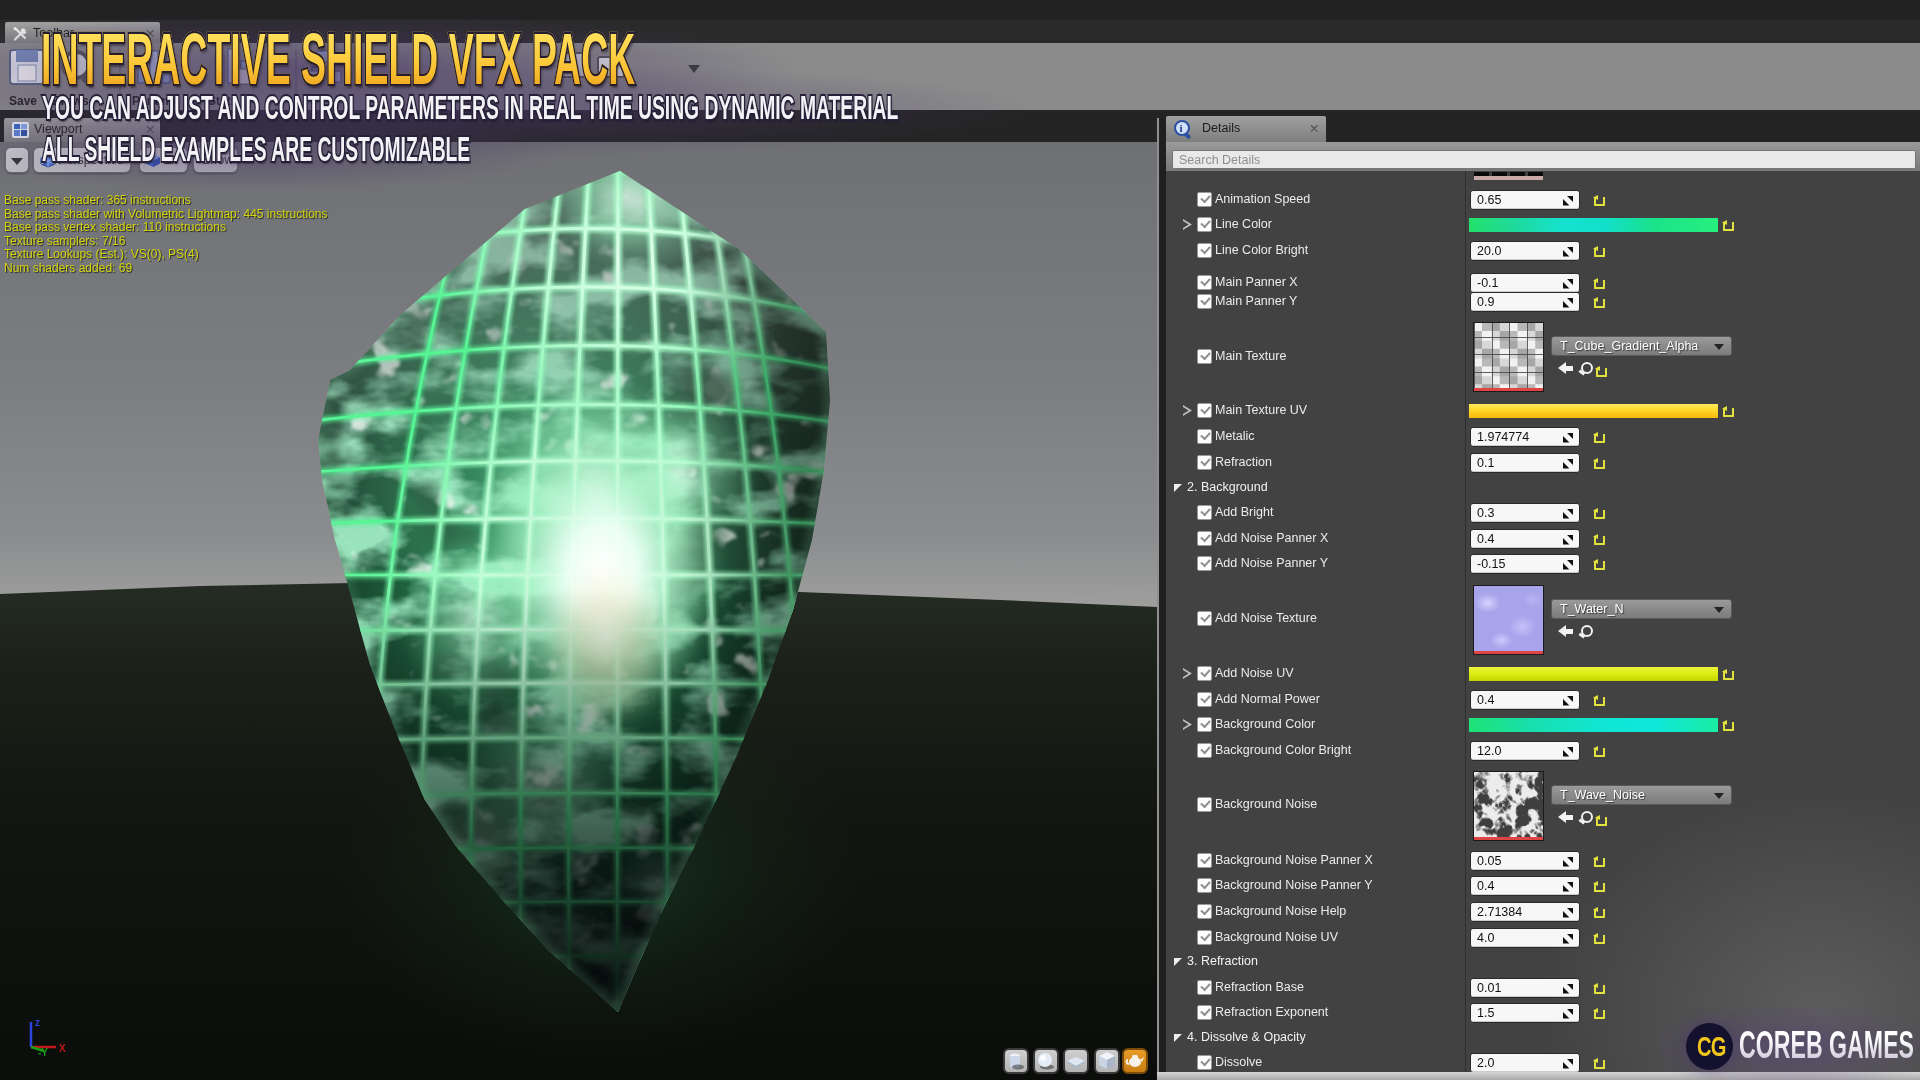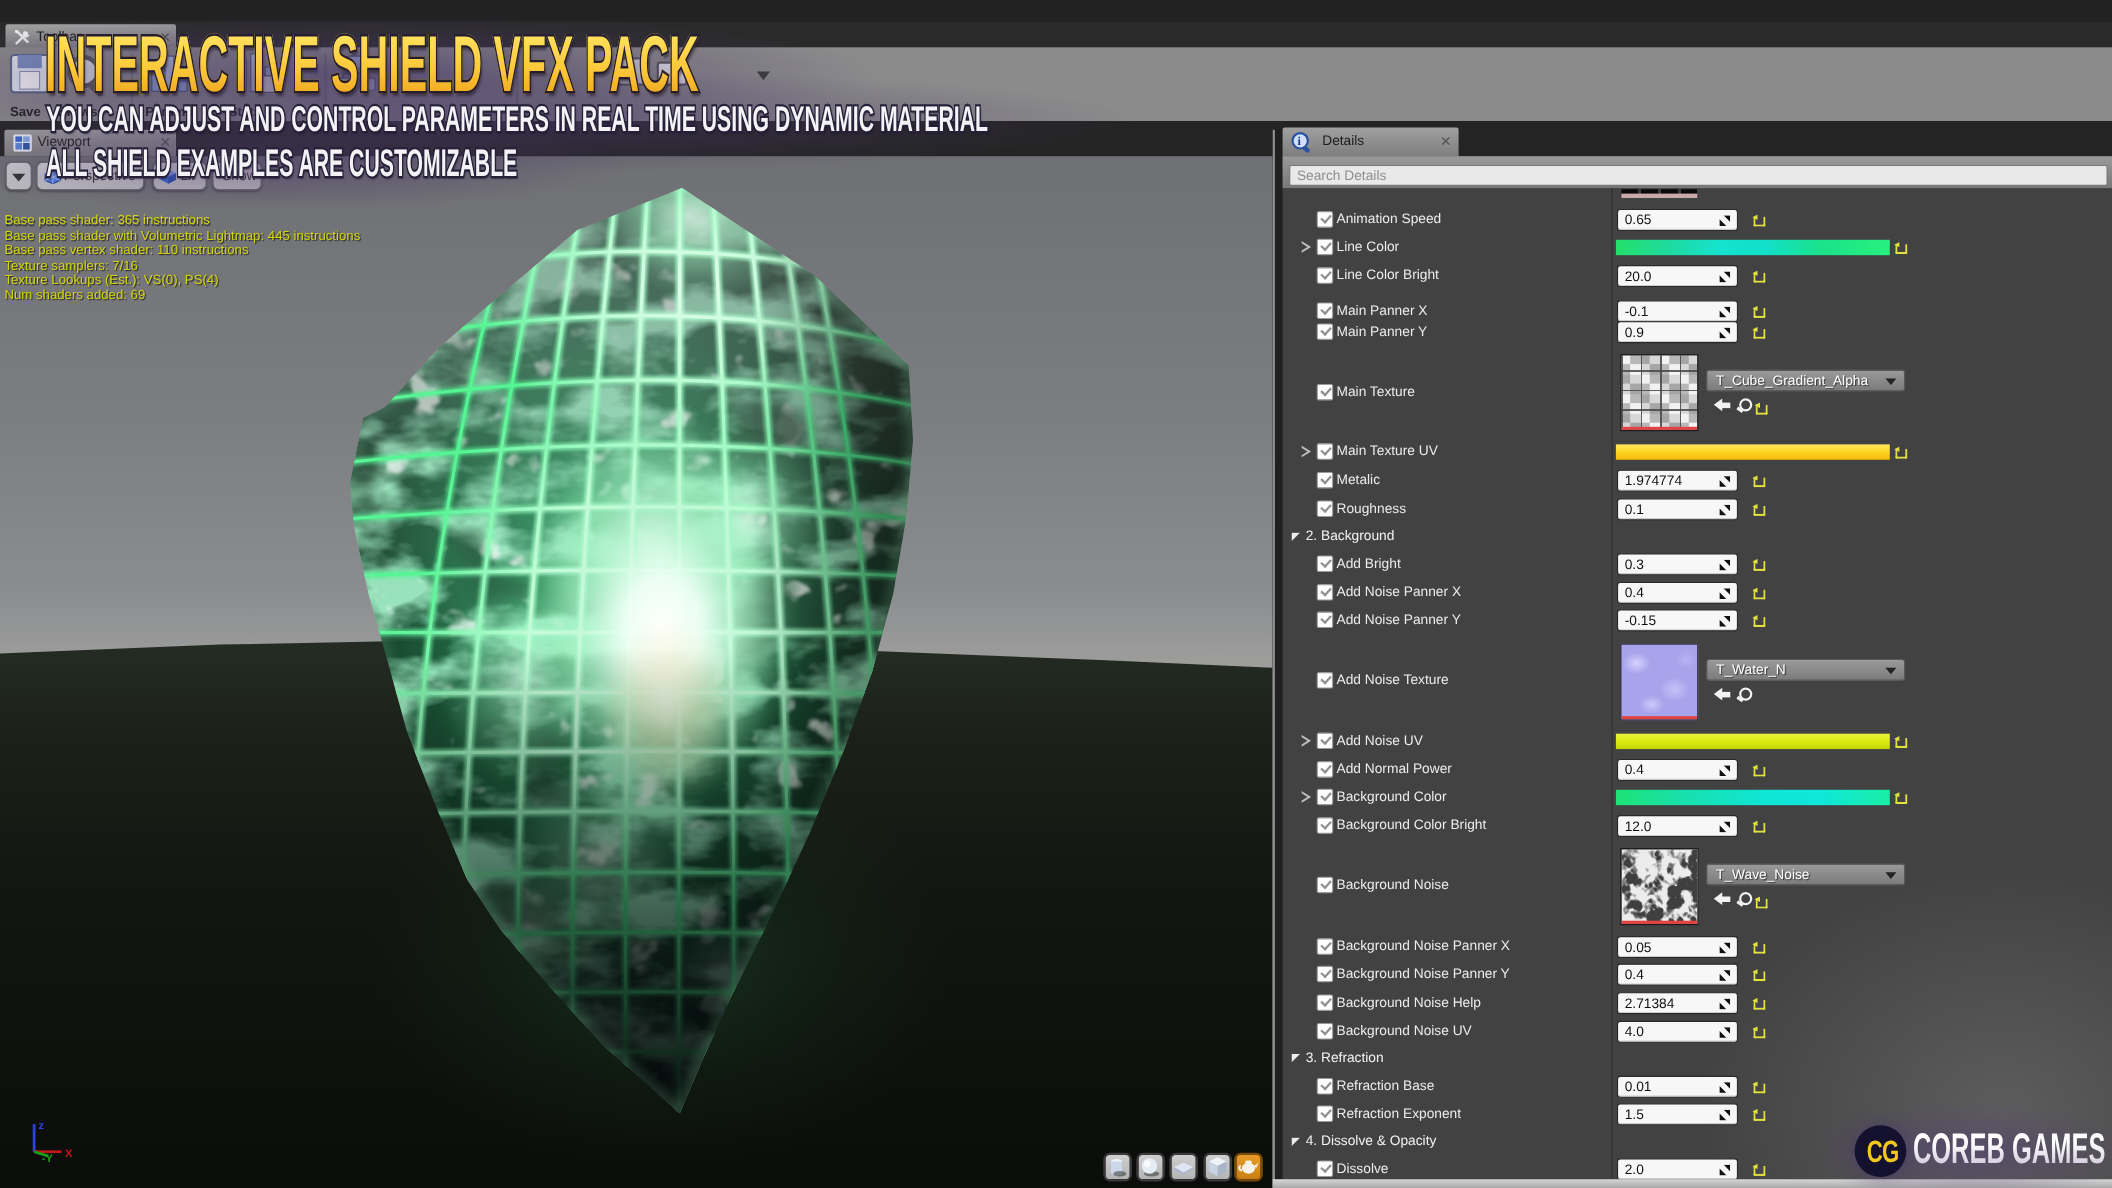--- a/index.html
+++ b/index.html
@@ -453,21 +453,21 @@
           <div class="reset" style="left:557px"></div>
         </div>
 <div class="row" style="top:295px">
           <div class="cb"></div>
           <div class="lbl">Metalic</div>
           <div class="numbox">1.974774</div>
           <div class="reset"></div>
         </div>
 <div class="row" style="top:321px">
           <div class="cb"></div>
-          <div class="lbl">Roughness</div>
+          <div class="lbl">Refraction</div>
           <div class="numbox">0.1</div>
           <div class="reset"></div>
         </div>
 <div class="row" style="top:346px">
           <div class="sect-tri"></div>
           <div class="sect-lbl">2. Background</div>
         </div>
 <div class="row" style="top:371px">
           <div class="cb"></div>
           <div class="lbl">Add Bright</div>

